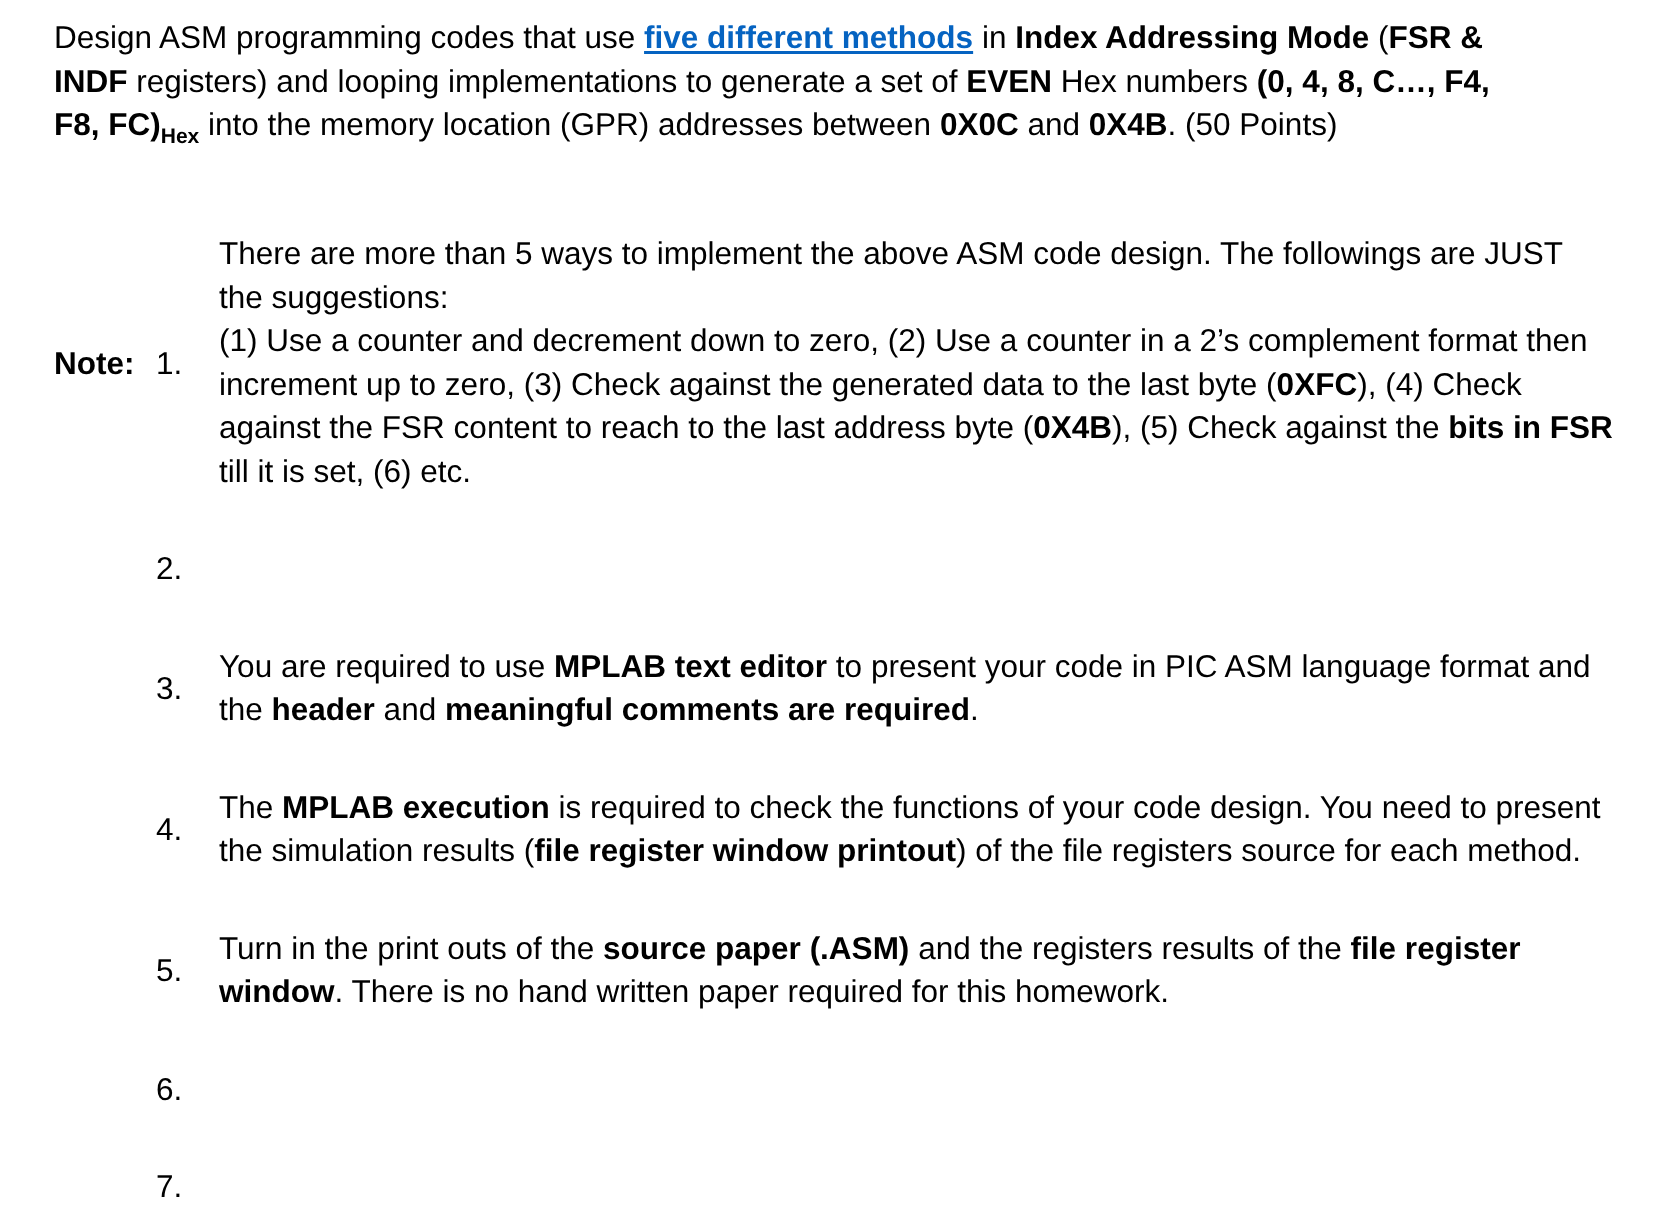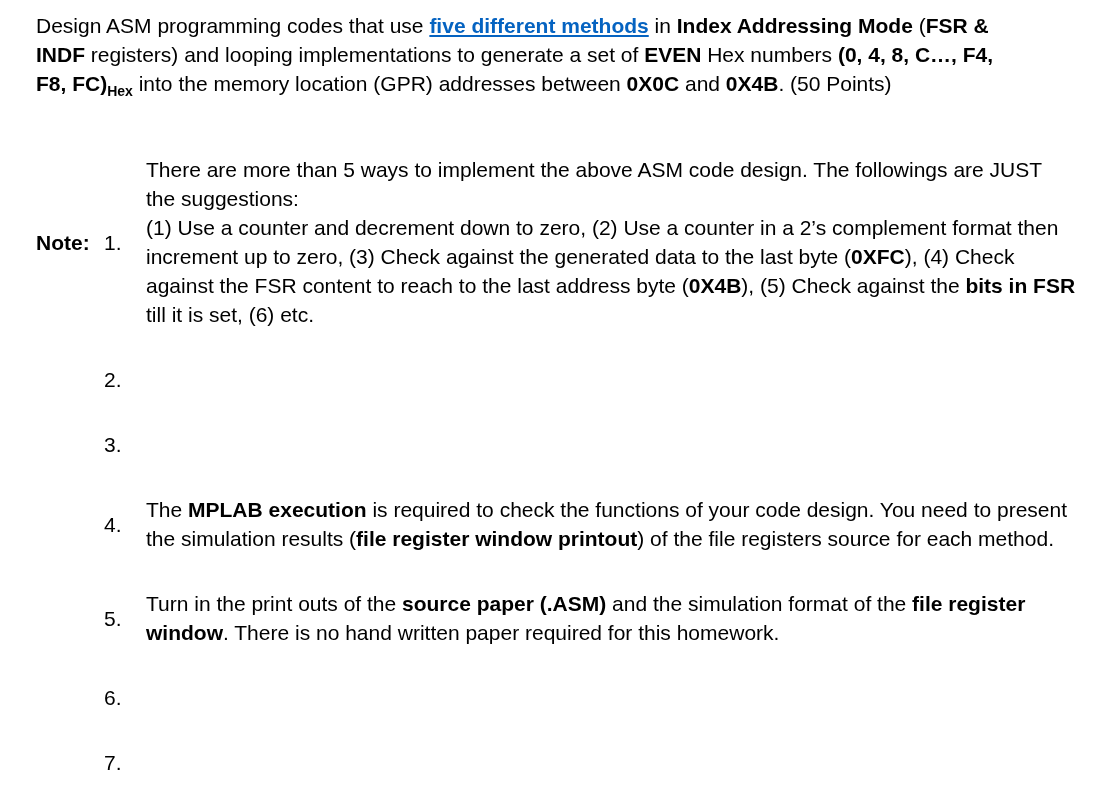--- a/index.html
+++ b/index.html
@@ -67,30 +67,31 @@
         <div class="item-num">1.</div>
         <div class="item-text"><span>There are more than 5 ways to implement the above ASM code design. The followings are JUST the suggestions:</span><br><span>(1) Use a counter and decrement down to zero, (2) Use a counter in a 2’s complement format then increment up to zero, (3) Check against the generated data to the last byte (</span><span class="seg-bold">0XFC</span><span>), (4) Check against the FSR content to reach to the last address byte (</span><span class="seg-bold">0X4B</span><span>), (5) Check against the </span><span class="seg-bold">bits in FSR</span><span> till it is set, (6) etc.</span></div>
       </div>
       <div class="note-row">
         <div class="note-gutter"></div>
         <div class="item-num">2.</div>
       </div>
       <div class="note-row">
         <div class="note-gutter"></div>
         <div class="item-num">3.</div>
+        <div class="item-text"><span>You are required to use </span><span class="seg-bold">MPLAB text editor</span><span> to present your code in PIC ASM language format and the </span><span class="seg-bold">header</span><span> and </span><span class="seg-bold">meaningful comments are required</span><span>.</span></div>
       </div>
       <div class="note-row">
         <div class="note-gutter"></div>
         <div class="item-num">4.</div>
         <div class="item-text"><span>The </span><span class="seg-bold">MPLAB execution</span><span> is required to check the functions of your code design. You need to present the simulation results (</span><span class="seg-bold">file register window printout</span><span>) of the file registers source for each method.</span></div>
       </div>
       <div class="note-row">
         <div class="note-gutter"></div>
         <div class="item-num">5.</div>
-        <div class="item-text"><span>Turn in the print outs of the </span><span class="seg-bold">source paper (.ASM)</span><span> and the simulation format of the </span><span class="seg-bold">file register window</span><span>. There is no hand written paper required for this homework.</span></div>
+        <div class="item-text"><span>Turn in the print outs of the </span><span class="seg-bold">source paper (.ASM)</span><span> and the registers results of the </span><span class="seg-bold">file register window</span><span>. There is no hand written paper required for this homework.</span></div>
       </div>
       <div class="note-row">
         <div class="note-gutter"></div>
         <div class="item-num">6.</div>
       </div>
       <div class="note-row">
         <div class="note-gutter"></div>
         <div class="item-num">7.</div>
       </div>
     </div>

